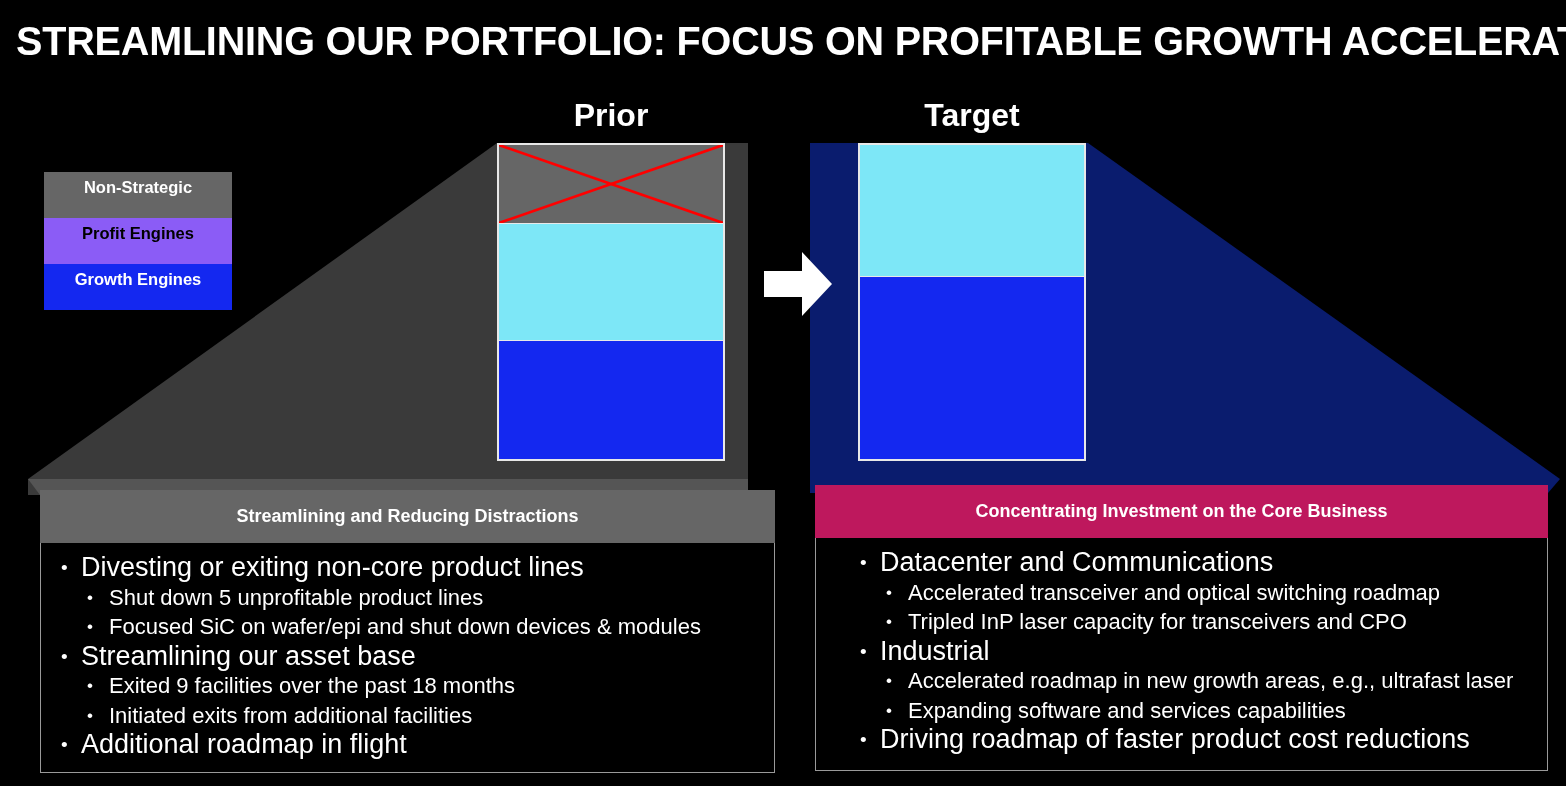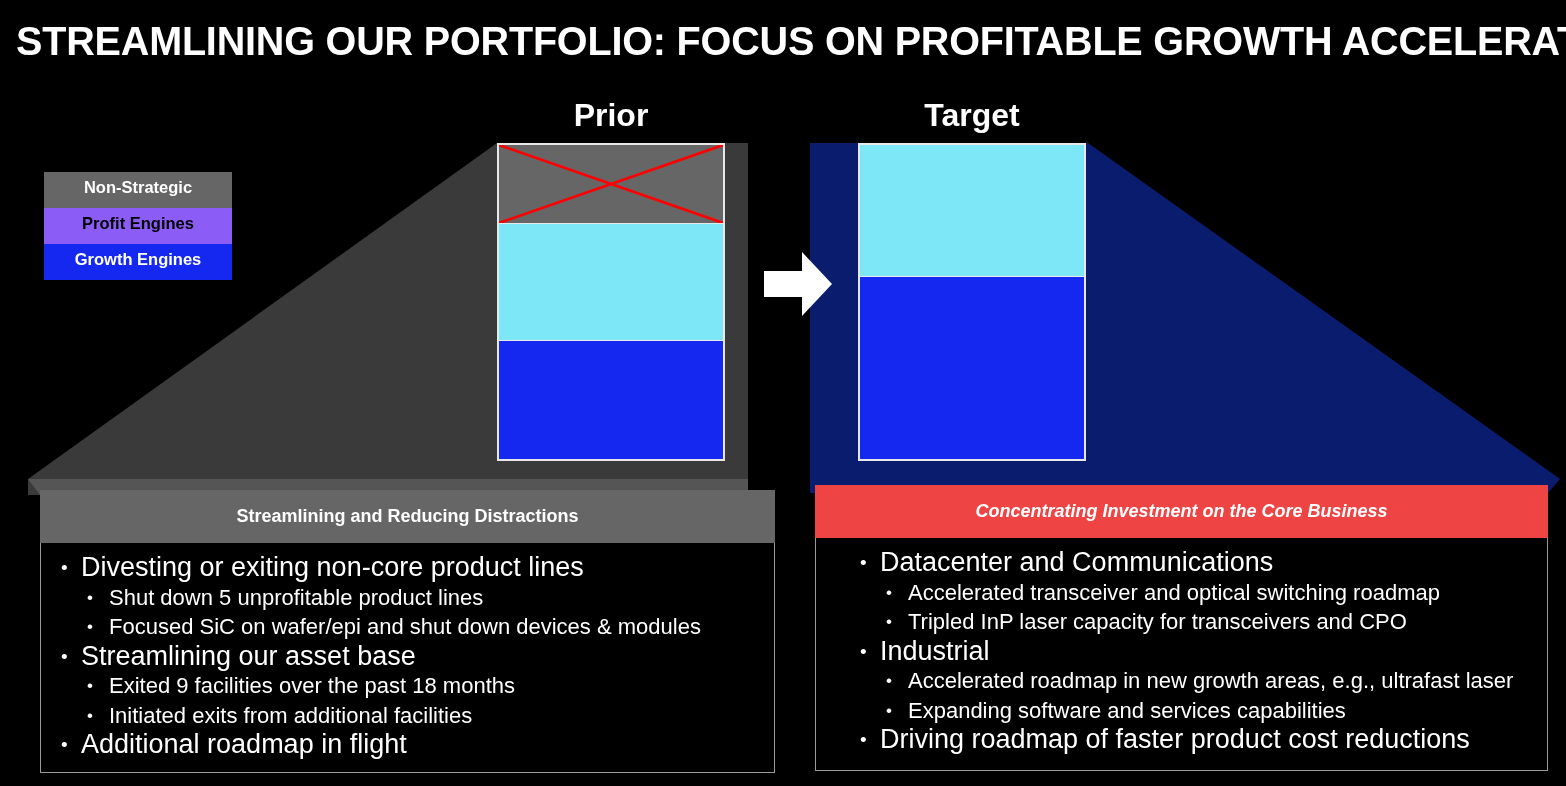--- a/index.html
+++ b/index.html
@@ -43,21 +43,21 @@
 
   
   #legend {
     position: absolute;
     left: 44px;
     top: 172px;
     width: 188px;
     z-index: 4;
   }
   .legend-row {
-    height: 36px;
+    height: 46px;
     line-height: 30px;
     text-align: center;
     font-size: 16.5px;
     font-weight: bold;
     box-sizing: border-box;
   }
   .legend-row.nonstrategic { background: #666666; color: #ffffff; }
   .legend-row.profit       { background: #8b5cf6; color: #000000; }
   .legend-row.growth       { background: #1428F0; color: #ffffff; }
 
@@ -122,21 +122,21 @@
     height: 53px;
     line-height: 53px;
     text-align: center;
     color: #ffffff;
     font-size: 18px;
     font-weight: bold;
     white-space: nowrap;
     overflow: hidden;
   }
   #panel-left  .panel-header { background: #666666; }
-  #panel-right .panel-header { background: #ef4444; font-style: italic; }
+  #panel-right .panel-header { background: #be185d; }
 
   .panel-body {
     box-sizing: border-box;
     border: 1px solid #9a9a9a;
     border-top: none;
     background: #000000;
     padding: 10px 8px 12px 8px;
   }
   #panel-left  .panel-body { height: 230px; }
   #panel-right .panel-body { height: 233px; padding-left: 32px; }

